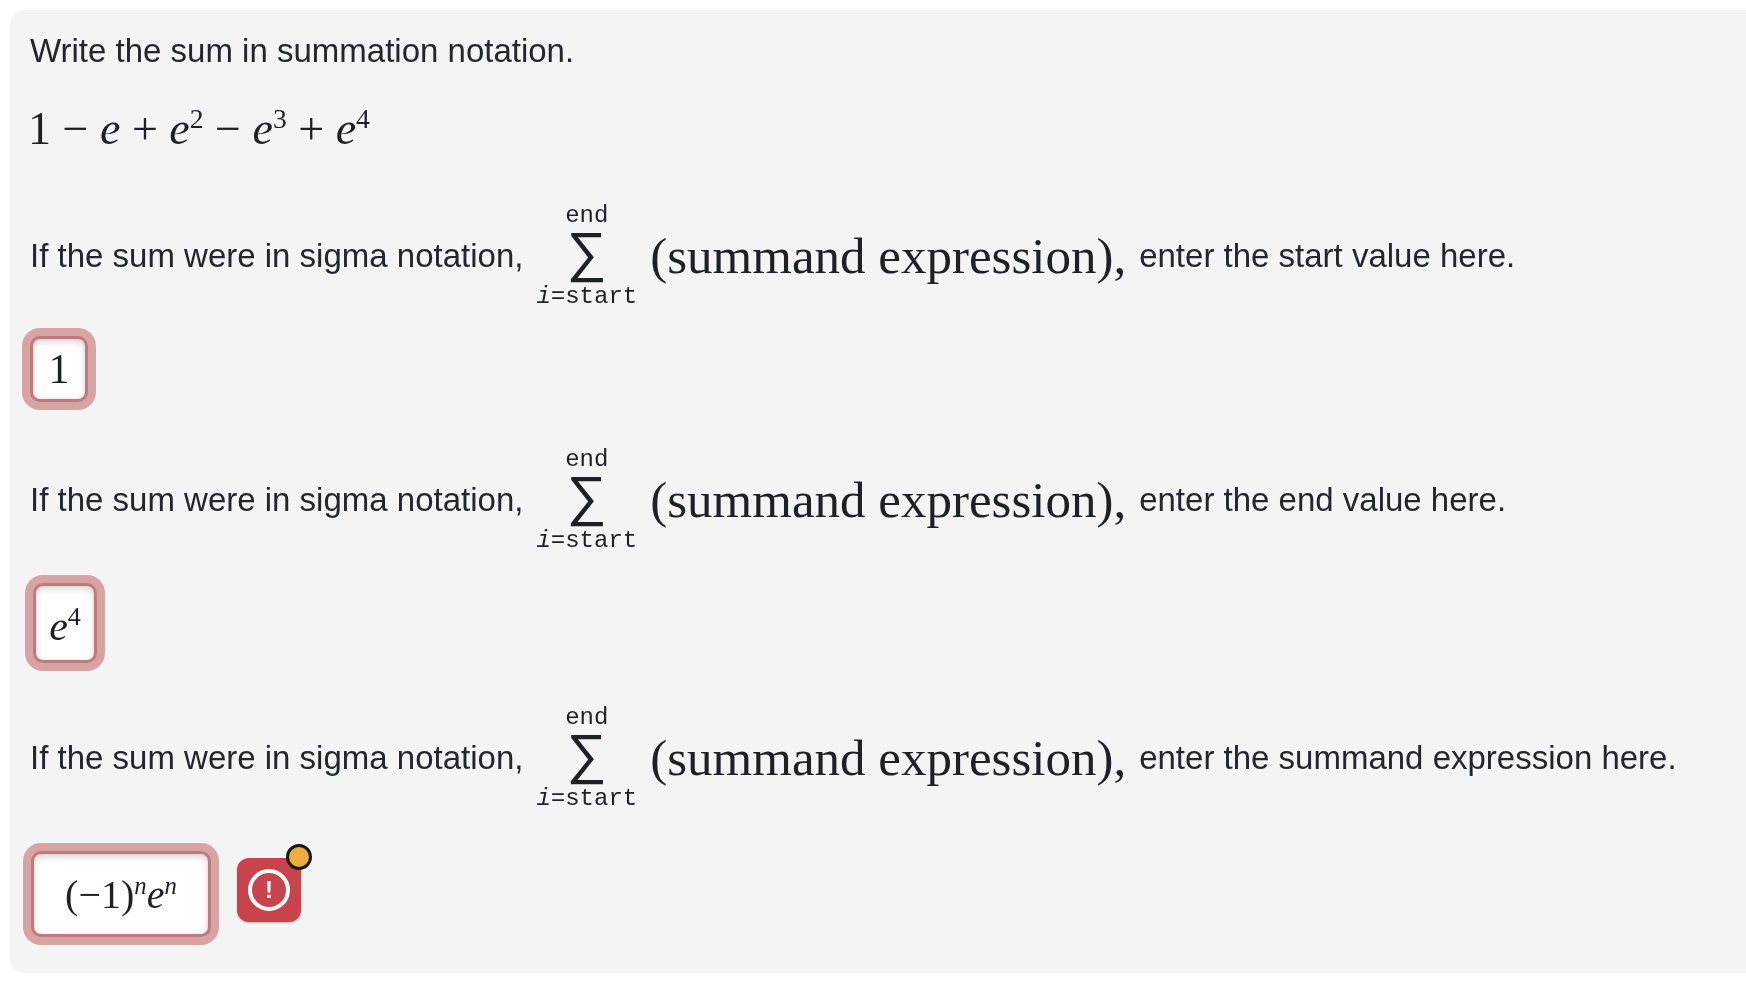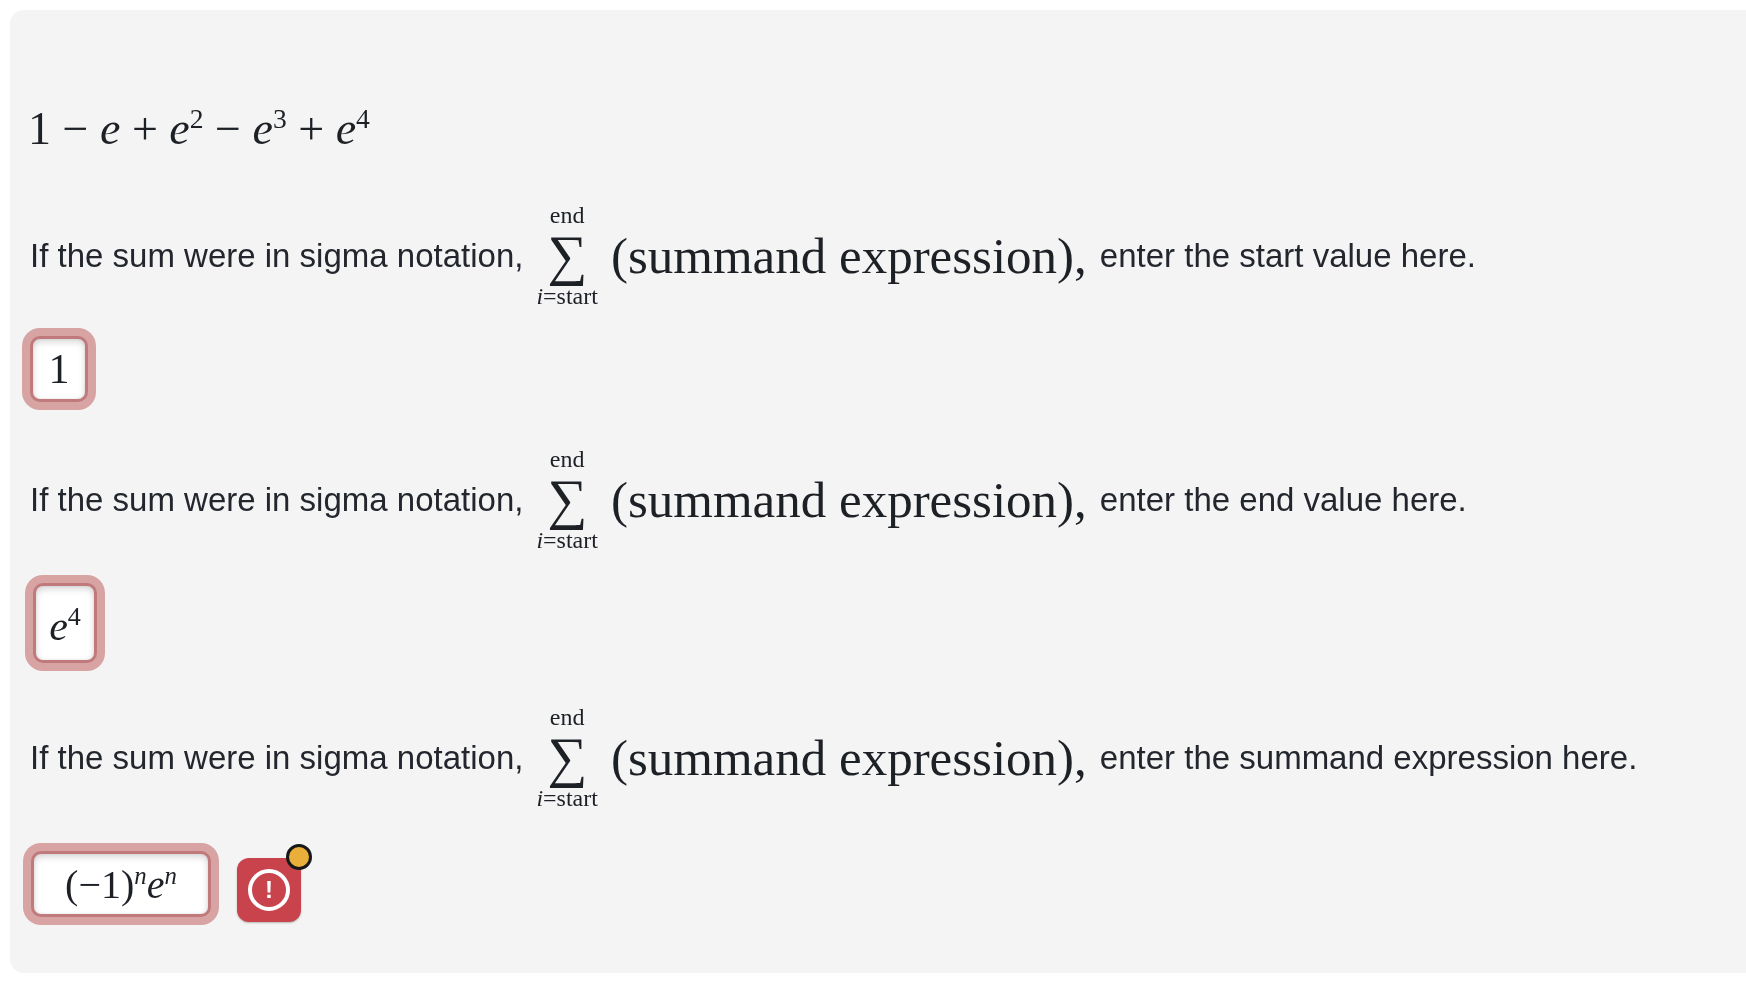--- a/index.html
+++ b/index.html
@@ -29,39 +29,39 @@
     left:20px;
     display:flex;align-items:center;gap:13px;
     font-size:33px;color:#23272d;white-space:nowrap;
   }
   .prompt .serif{
     font-family:"Liberation Serif","DejaVu Serif",serif;
     font-size:51px;color:#1d2126;
   }
   .sigma{
     display:inline-flex;flex-direction:column;align-items:center;
-    font-family:Liberation Serif, serif;color:#1d2126;
+    font-family:Liberation Mono, monospace;color:#1d2126;
     line-height:1;
   }
   .sigma .limit{font-size:24px;line-height:1.05;}
   .sigma .sym{font-size:56px;line-height:.95;padding:1px 0 2px 0;}
   .sigma .limit i{font-style:italic;}
   .ansbox{
     background:#ffffff;
     border:3px solid #c07a7c;border-radius:10px;
     box-shadow:0 0 0 8px #d7a3a3, inset 0 3px 7px rgba(0,0,0,.16), inset 0 0 3px rgba(0,0,0,.08);
     display:flex;align-items:center;justify-content:center;
     font-family:"Liberation Serif","DejaVu Serif",serif;
     color:#1d2126;box-sizing:border-box;
   }
   .ansbox i{font-style:italic;font-family:inherit;}
   .ansbox sup{font-size:62%;vertical-align:super;line-height:0;}
   #ans-start{left:30px;top:336px;width:58px;height:66px;font-size:42px;}
   #ans-end{left:33px;top:583px;width:64px;height:80px;font-size:42px;padding-top:6px;justify-content:center;}
-  #ans-summand{left:31px;top:851px;width:180px;height:66px;font-size:40px;}
+  #ans-summand{left:31px;top:851px;width:180px;height:86px;font-size:40px;}
   .warnbtn{
     left:237px;top:858px;width:64px;height:64px;
     background:#c8434c;border:none;border-radius:12px;
     display:flex;align-items:center;justify-content:center;
     box-shadow:0 1px 2px rgba(0,0,0,.25);
     cursor:pointer;
   }
   .warn-circle{
     width:34px;height:34px;border:4px solid #ffffff;border-radius:50%;
     display:flex;align-items:center;justify-content:center;
@@ -72,20 +72,21 @@
     position:absolute;right:-11px;top:-14px;
     width:20px;height:20px;border-radius:50%;
     background:#eaaf3a;border:3px solid #17181a;
   }
 </style>
 </head>
 <body>
 
 <div class="card">
 
+  <div class="abs heading">Write the sum in summation notation.</div>
 
   <div class="abs mathline"><span>1 − </span><i>e</i><span> + </span><i>e</i><sup>2</sup><span> − </span><i>e</i><sup>3</sup><span> + </span><i>e</i><sup>4</sup></div>
 
   <div class="abs prompt" style="top:193px;">
     <span>If the sum were in sigma notation,</span>
     <span class="sigma">
       <span class="limit">end</span>
       <span class="sym">∑</span>
       <span class="limit"><i>i</i><span>=start</span></span>
     </span>

